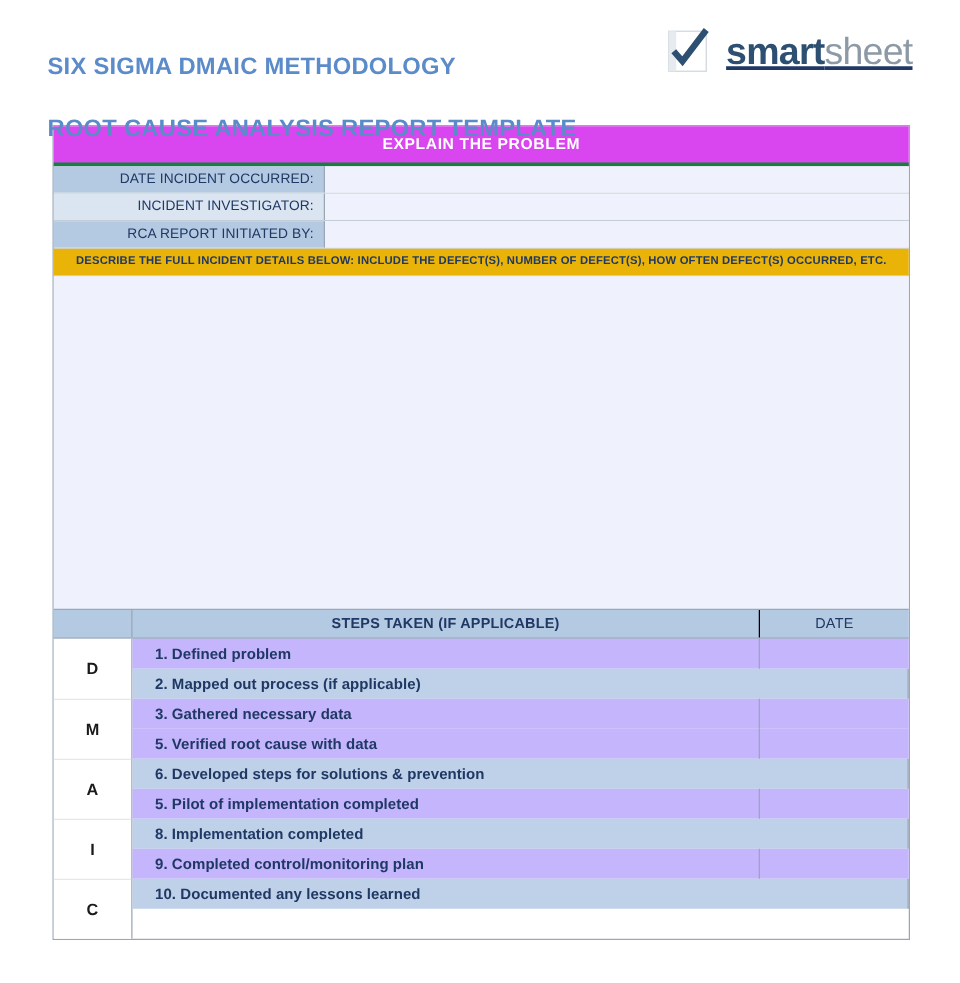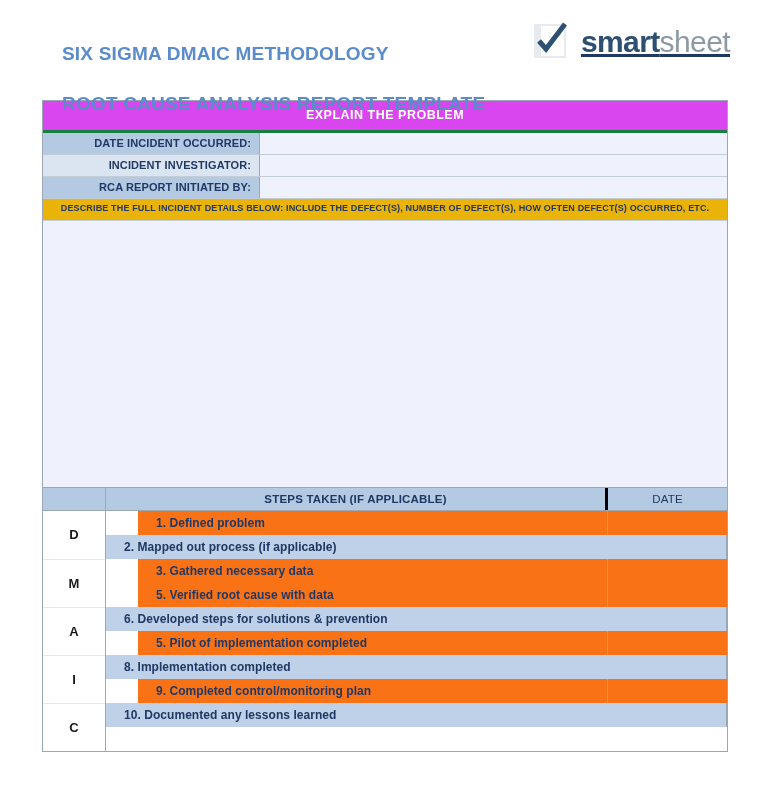--- a/index.html
+++ b/index.html
@@ -13,21 +13,21 @@
     font-family: "Liberation Sans", sans-serif;
     color: #1f3864;
     overflow: hidden;
   }
 
   
   .page-header {
     display: flex;
     align-items: flex-start;
     justify-content: space-between;
-    padding: 16px 38px 0 62px;
+    padding: 16px 38px 0 38px;
     box-sizing: border-box;
     height: 100px;
   }
   .doc-title {
     font-size: 19px;
     font-weight: bold;
     line-height: 1.32;
     letter-spacing: 0.2px;
     color: #5b8bc9;
     white-space: pre-line;
@@ -90,21 +90,21 @@
     border-bottom: 1px solid #c3cdd8;
     height: 21px;
   }
   .field-label {
     width: 217px;
     flex: none;
     box-sizing: border-box;
     text-align: right;
     padding: 0 8px 0 0;
     font-size: 11px;
-    font-weight: bold;
+    font-weight: normal;
     letter-spacing: 0.1px;
     color: #1f3864;
     line-height: 21px;
     border-right: 1px solid #9aa7b5;
     overflow: hidden;
     white-space: nowrap;
   }
   .field-label.shade-dark { background: #b4c9e2; }
   .field-label.shade-light { background: #dbe5f1; }
   .field-input {
@@ -144,21 +144,21 @@
     border-right: 1px solid #9aa7b5;
     box-sizing: border-box;
   }
   .steps-head .sh-steps {
     flex: 1;
     text-align: center;
     font-size: 11.5px;
     font-weight: bold;
     line-height: 22px;
     letter-spacing: 0.2px;
-    border-right: 3px solid #000000;
+    border-right: 1px solid #000000;
     box-sizing: border-box;
   }
   .steps-head .sh-date {
     width: 119px;
     flex: none;
     text-align: center;
     font-size: 11.5px;
     font-weight: normal;
     line-height: 22px;
     letter-spacing: 0.2px;
@@ -191,21 +191,21 @@
 
   .rows-col {
     flex: 1;
     min-width: 0;
   }
   .step-row {
     display: flex;
     height: 24px;
     box-sizing: border-box;
   }
-  .step-row.odd  { background: #f97316; margin-left: 32px; }
+  .step-row.odd  { background: #c4b5fd; }
   .step-row.even { background: #bfd1e8; flex-direction: column; }
   .step-text {
     flex: 1;
     min-width: 0;
     box-sizing: border-box;
     padding: 0 0 0 18px;
     font-size: 12px;
     font-weight: bold;
     line-height: 24px;
     color: #1f3864;

